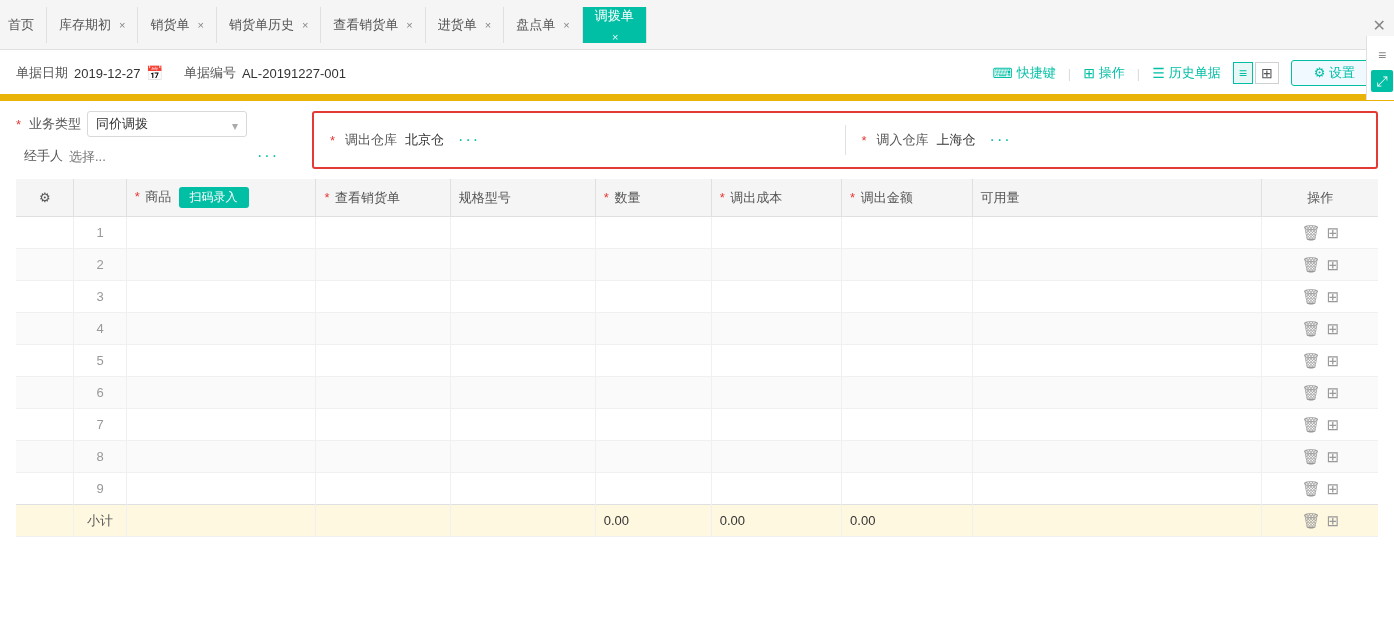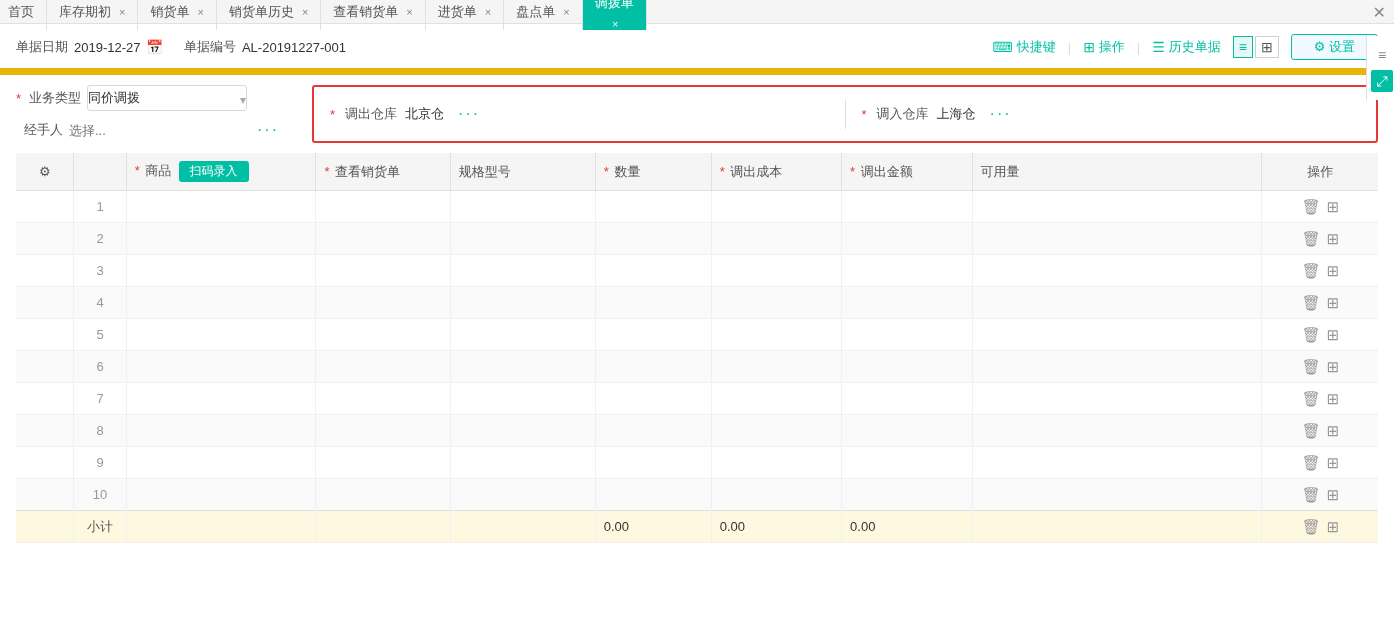--- a/index.html
+++ b/index.html
@@ -4,21 +4,21 @@
   <style>
     * { box-sizing: border-box; margin: 0; padding: 0; }
     body { font-family: "Microsoft YaHei", "PingFang SC", sans-serif; font-size: 13px; color: #333; background: #fff; overflow: hidden; }
 
     
     .tab-bar {
       display: flex;
       align-items: center;
       background: #f5f5f5;
       border-bottom: 1px solid #e0e0e0;
-      height: 24px;
+      height: 50px;
       padding: 0 8px;
       position: relative;
     }
     .tab-item {
       display: flex;
       align-items: center;
       padding: 0 12px;
       height: 36px;
       cursor: pointer;
       color: #555;
@@ -154,21 +154,21 @@
       gap: 6px;
     }
     .required-star { color: #e53935; margin-right: 2px; }
     .field-label { color: #555; white-space: nowrap; }
     .field-value { color: #333; }
     .dropdown-select {
       display: flex;
       align-items: flex-end;
       border: 1px solid #d9d9d9;
       border-radius: 3px;
-      padding: 3px 0;
+      padding: 3px 8px;
       min-width: 160px;
       background: #fff;
       cursor: pointer;
       gap: 8px;
       font-size: 13px;
       justify-content: space-between;
     }
     .dropdown-arrow { color: #aaa; font-size: 12px; }
     .more-btn {
       color: #00bfa5;
@@ -611,37 +611,20 @@
       <td class="col-amount"></td>
       <td class="col-avail"></td>
       <td class="col-action">
         <div class="action-cell">
           <span class="action-icon">🗑</span>
           <span class="action-icon">⊞</span>
         </div>
       </td>
     </tr>
             <tr>
-      <td class="gear-cell"></td>
-      <td class="row-num">10</td>
-      <td class="col-product"></td>
-      <td class="col-unit"></td>
-      <td class="col-spec"></td>
-      <td class="col-qty"></td>
-      <td class="col-cost"></td>
-      <td class="col-amount"></td>
-      <td class="col-avail"></td>
-      <td class="col-action">
-        <div class="action-cell">
-          <span class="action-icon">🗑</span>
-          <span class="action-icon">⊞</span>
-        </div>
-      </td>
-    </tr>
-            <tr>
       <td class="row-num gear-cell" style="border-top: 1px solid rgb(224, 224, 224); background: rgb(255, 248, 225);"></td>
       <td class="row-num" style="color: rgb(85, 85, 85); border-top: 1px solid rgb(224, 224, 224); background: rgb(255, 248, 225);">小计</td>
       <td style="background: rgb(255, 248, 225); border-top: 1px solid rgb(224, 224, 224);"></td>
       <td style="background: rgb(255, 248, 225); border-top: 1px solid rgb(224, 224, 224);"></td>
       <td style="background: rgb(255, 248, 225); border-top: 1px solid rgb(224, 224, 224);"></td>
       <td style="background: rgb(255, 248, 225); color: rgb(51, 51, 51); border-top: 1px solid rgb(224, 224, 224);">0.00</td>
       <td style="background: rgb(255, 248, 225); color: rgb(51, 51, 51); border-top: 1px solid rgb(224, 224, 224);">0.00</td>
       <td style="background: rgb(255, 248, 225); color: rgb(51, 51, 51); border-top: 1px solid rgb(224, 224, 224);">0.00</td>
       <td style="background: rgb(255, 248, 225); border-top: 1px solid rgb(224, 224, 224);"></td>
       <td style="background: rgb(255, 248, 225); border-top: 1px solid rgb(224, 224, 224);">

